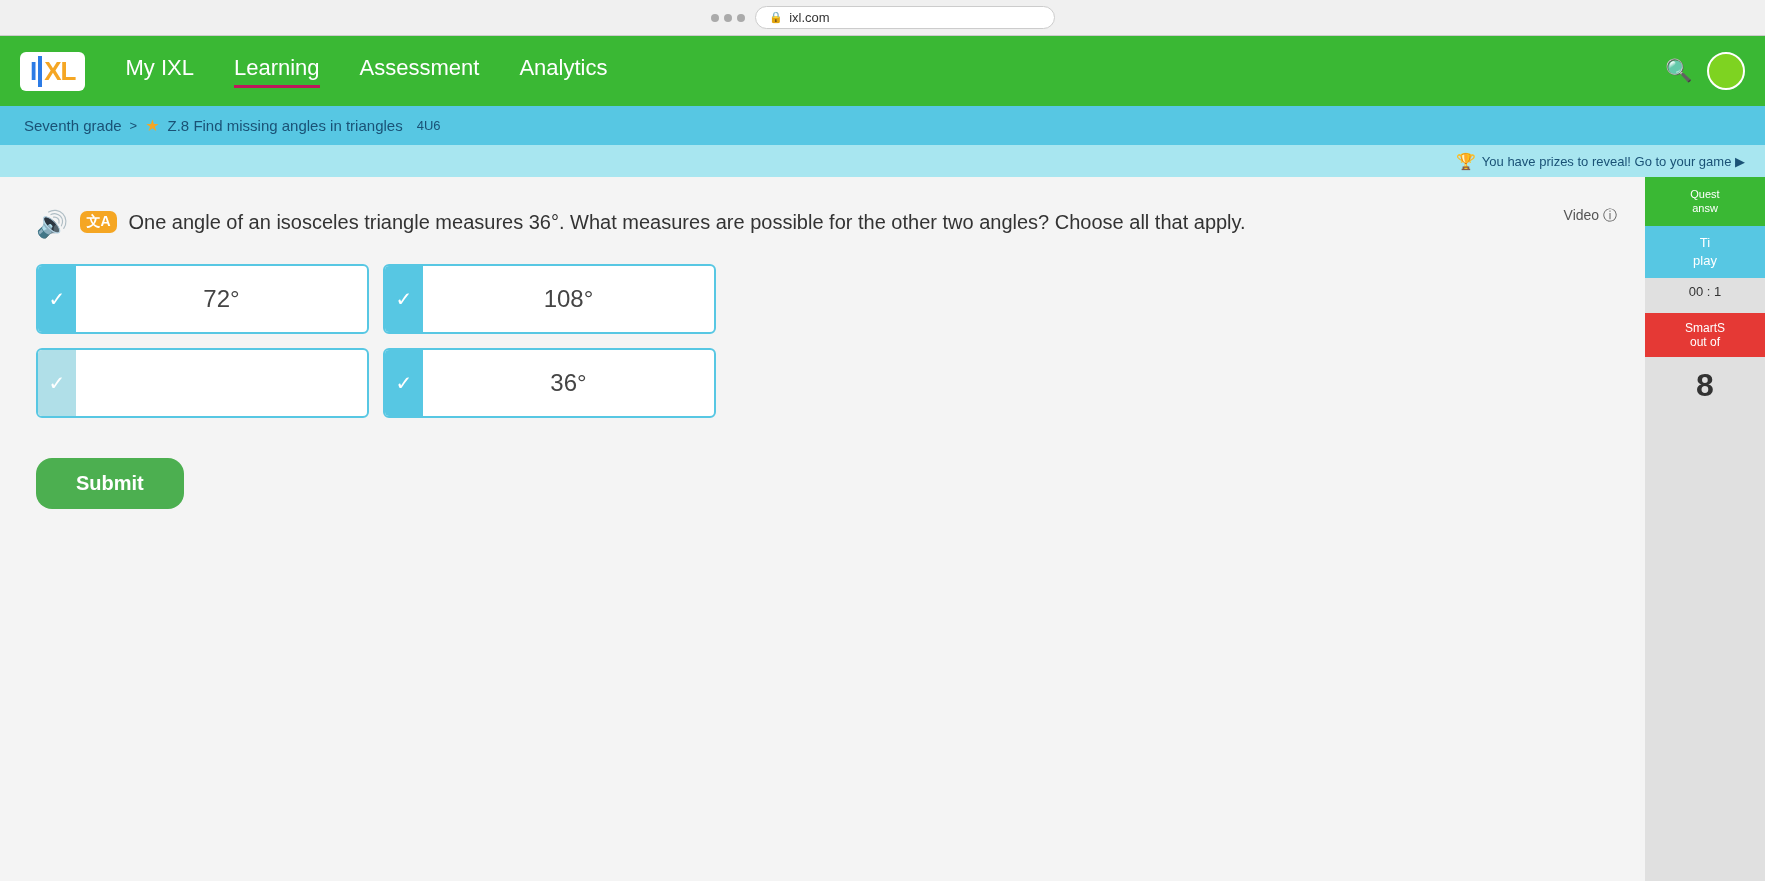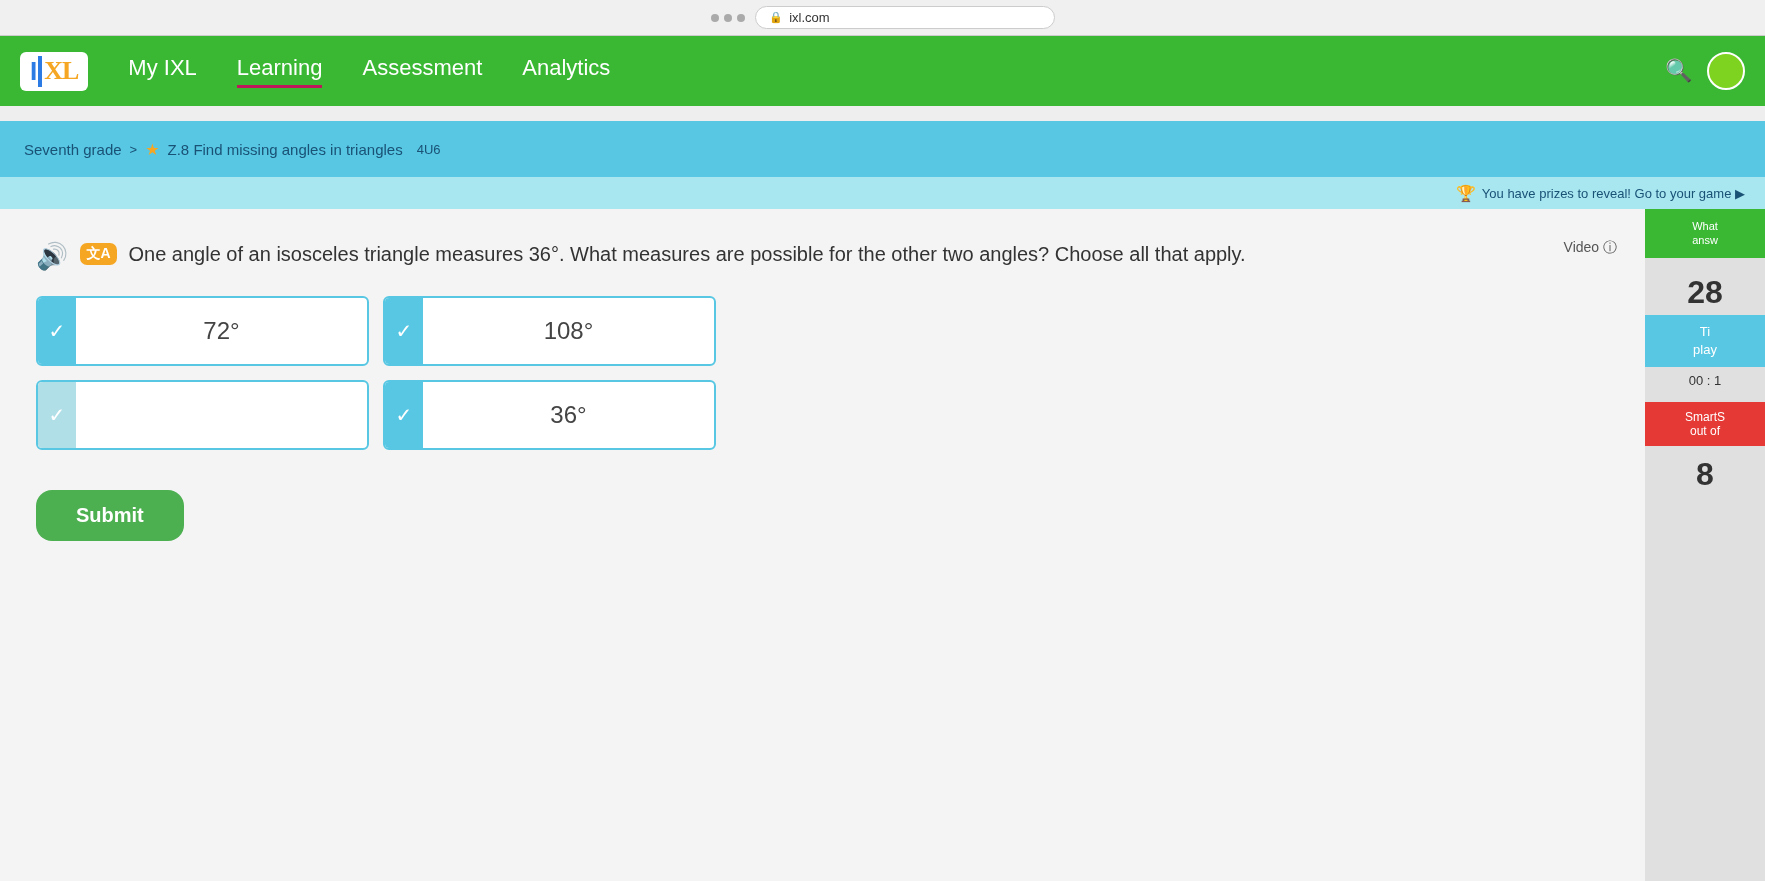--- a/index.html
+++ b/index.html
@@ -75,21 +75,21 @@
       border-radius: 6px;
       padding: 4px 10px;
       display: flex;
       align-items: center;
       gap: 2px;
       font-size: 26px;
       font-weight: 900;
       letter-spacing: -1px;
     }
     .logo-i { color: #2c7be5; border-right: 4px solid #2c7be5; padding-right: 2px; }
-    .logo-xl { color: #f5a623; font-family: Liberation Serif, serif; }
+    .logo-xl { color: #f5a623; }
     .nav-links {
       display: flex;
       gap: 40px;
     }
     .nav-link {
       color: white;
       font-size: 22px;
       font-weight: 500;
       text-decoration: none;
       cursor: pointer;
@@ -118,22 +118,21 @@
 
     
     .breadcrumb-bar {
       background: #57c7e3;
       padding: 8px 24px;
       display: flex;
       align-items: center;
       gap: 8px;
       font-size: 15px;
       color: #1a5276;
-      height: 56px;
-      margin-top: 15px;
+      height: 39px;
     }
     .breadcrumb-link {
       color: #1a5276;
       text-decoration: none;
       font-weight: 500;
     }
     .breadcrumb-sep { color: #1a5276; font-size: 13px; }
     .breadcrumb-star { color: #f5a623; font-size: 16px; }
     .breadcrumb-current { font-weight: 500; color: #1a5276; }
     .breadcrumb-code { color: #1a5276; margin-left: 6px; font-size: 13px; }
@@ -411,24 +410,23 @@
 
         </div>
 
         
         <button class="submit-btn">Submit</button>
 
       </div>
 
       <div class="right-sidebar">
         <div class="sidebar-questions-box">
-          <div class="q-label">What</div>
+          <div class="q-label">Quest</div>
           <div class="q-label">answ</div>
         </div>
-        <div class="sidebar-score">28</div>
         <div class="sidebar-time-box">
           <div>Ti</div>
           <div>play</div>
         </div>
         <div class="sidebar-timer" style="text-align:center;padding:6px 0;font-size:13px;color:#333;">00 : 1</div>
         <div class="sidebar-smartscore-box">
           <div>SmartS</div>
           <div>out of</div>
         </div>
         <div class="sidebar-smartscore-val">8</div>

